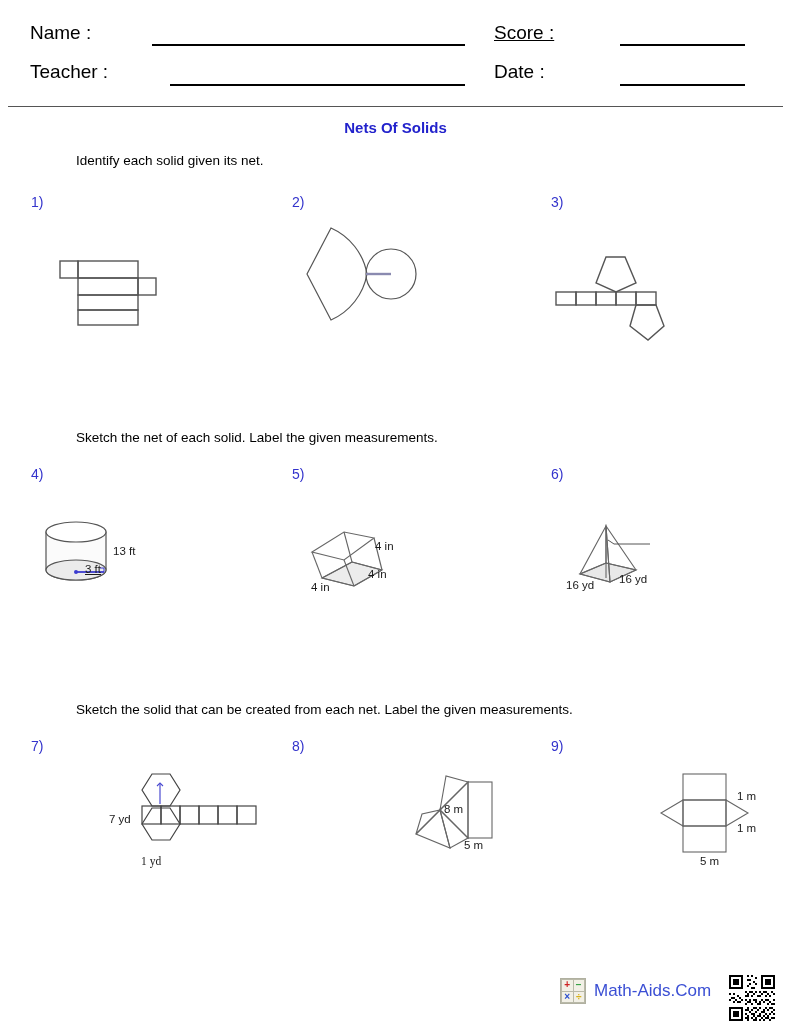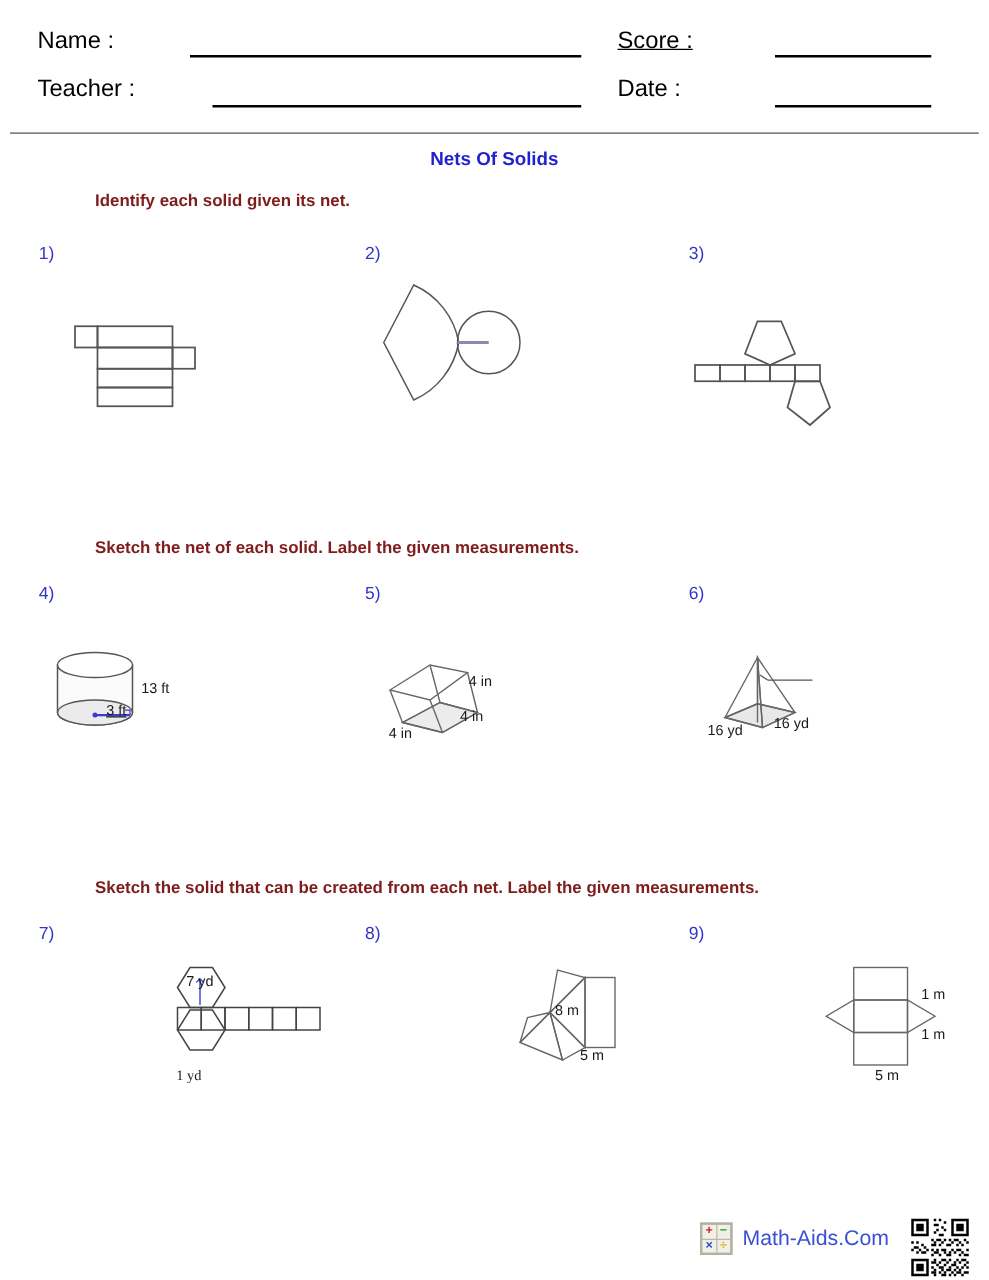--- a/index.html
+++ b/index.html
@@ -46,22 +46,22 @@
     left: 0; top: 119px;
     width: 791px;
     text-align: center;
     font-size: 15px;
     font-weight: bold;
     color: #2222cc;
   }
   .instruction {
     position: absolute;
     font-size: 13.5px;
-    font-weight: bold;
-    color: #7f1d1d;
+    font-weight: normal;
+    color: #000000;
     white-space: nowrap;
     padding-left: 46px;
   }
   .qnum {
     position: absolute;
     font-size: 14px;
     color: #3333cc;
   }
 
   
@@ -273,21 +273,21 @@
       <rect x="50" y="34" width="19" height="18"></rect>
       <rect x="69" y="34" width="19" height="18"></rect>
       <rect x="88" y="34" width="19" height="18"></rect>
       <rect x="107" y="34" width="19" height="18"></rect>
     </g>
 
     <line x1="30" y1="12" x2="30" y2="32" stroke="#4a4ad0" stroke-width="1.2"></line>
     <path d="M 27,14 L 30,11 L 33,14" fill="none" stroke="#4a4ad0" stroke-width="1.1"></path>
   </svg>
 </div>
-<div class="meas" style="left:109px; top:780px;margin-left:40px;">7 yd</div>
+<div class="meas" style="left:109px; top:813px;">7 yd</div>
 <div class="meas" style="left:141px; top:855px;font-family:Liberation Serif, serif;">1 yd</div>
 
 <div class="figure" style="left:412px; top:768px;">
   <svg width="100" height="95" viewBox="0 0 100 95">
     <g fill="none" stroke="#666666" stroke-width="1.1">
 
       <rect x="56" y="14" width="24" height="56"></rect>
 
       <polygon points="28,42 34,8 56,14"></polygon>
       <polygon points="28,42 56,14 56,70"></polygon>

